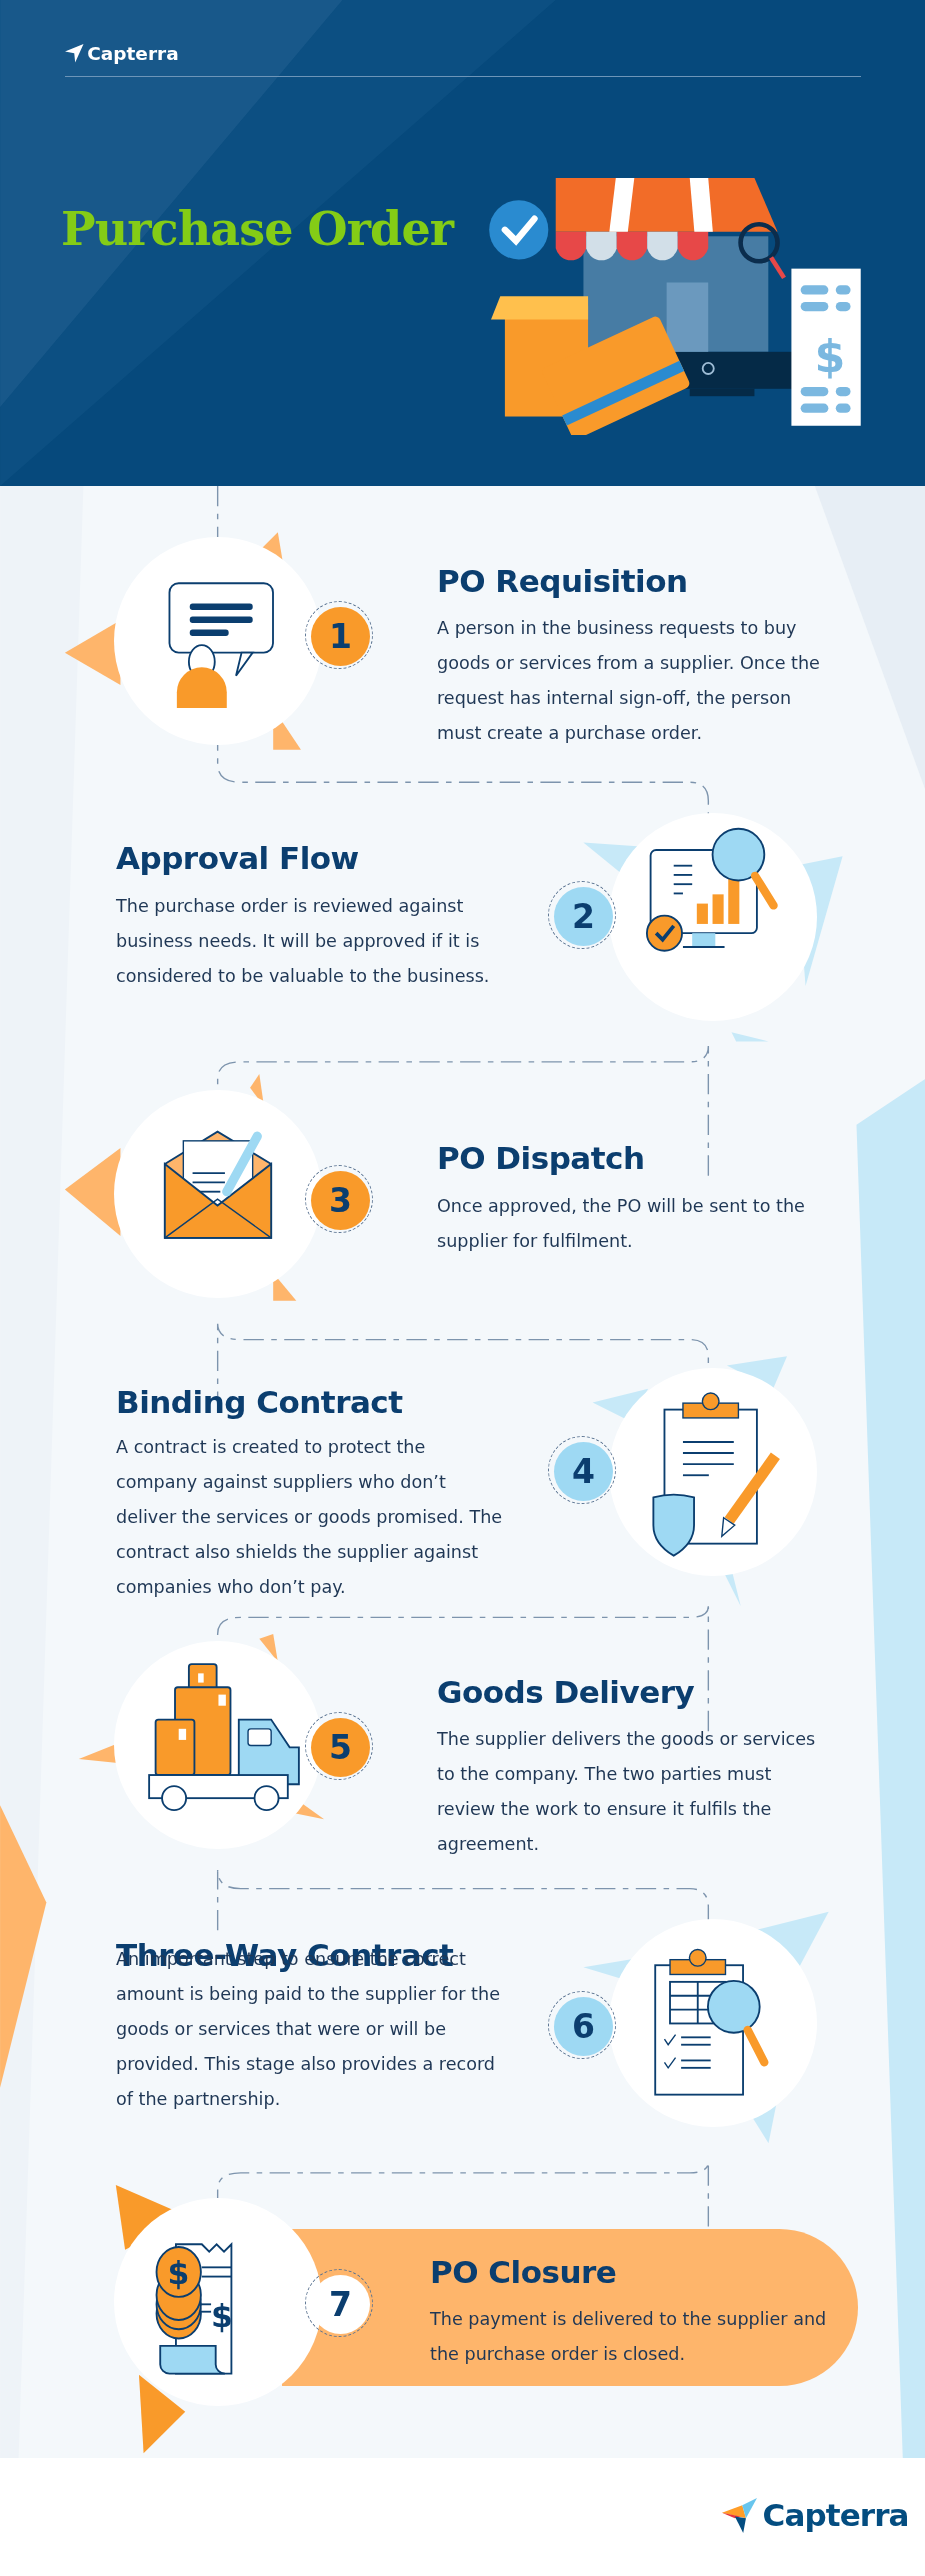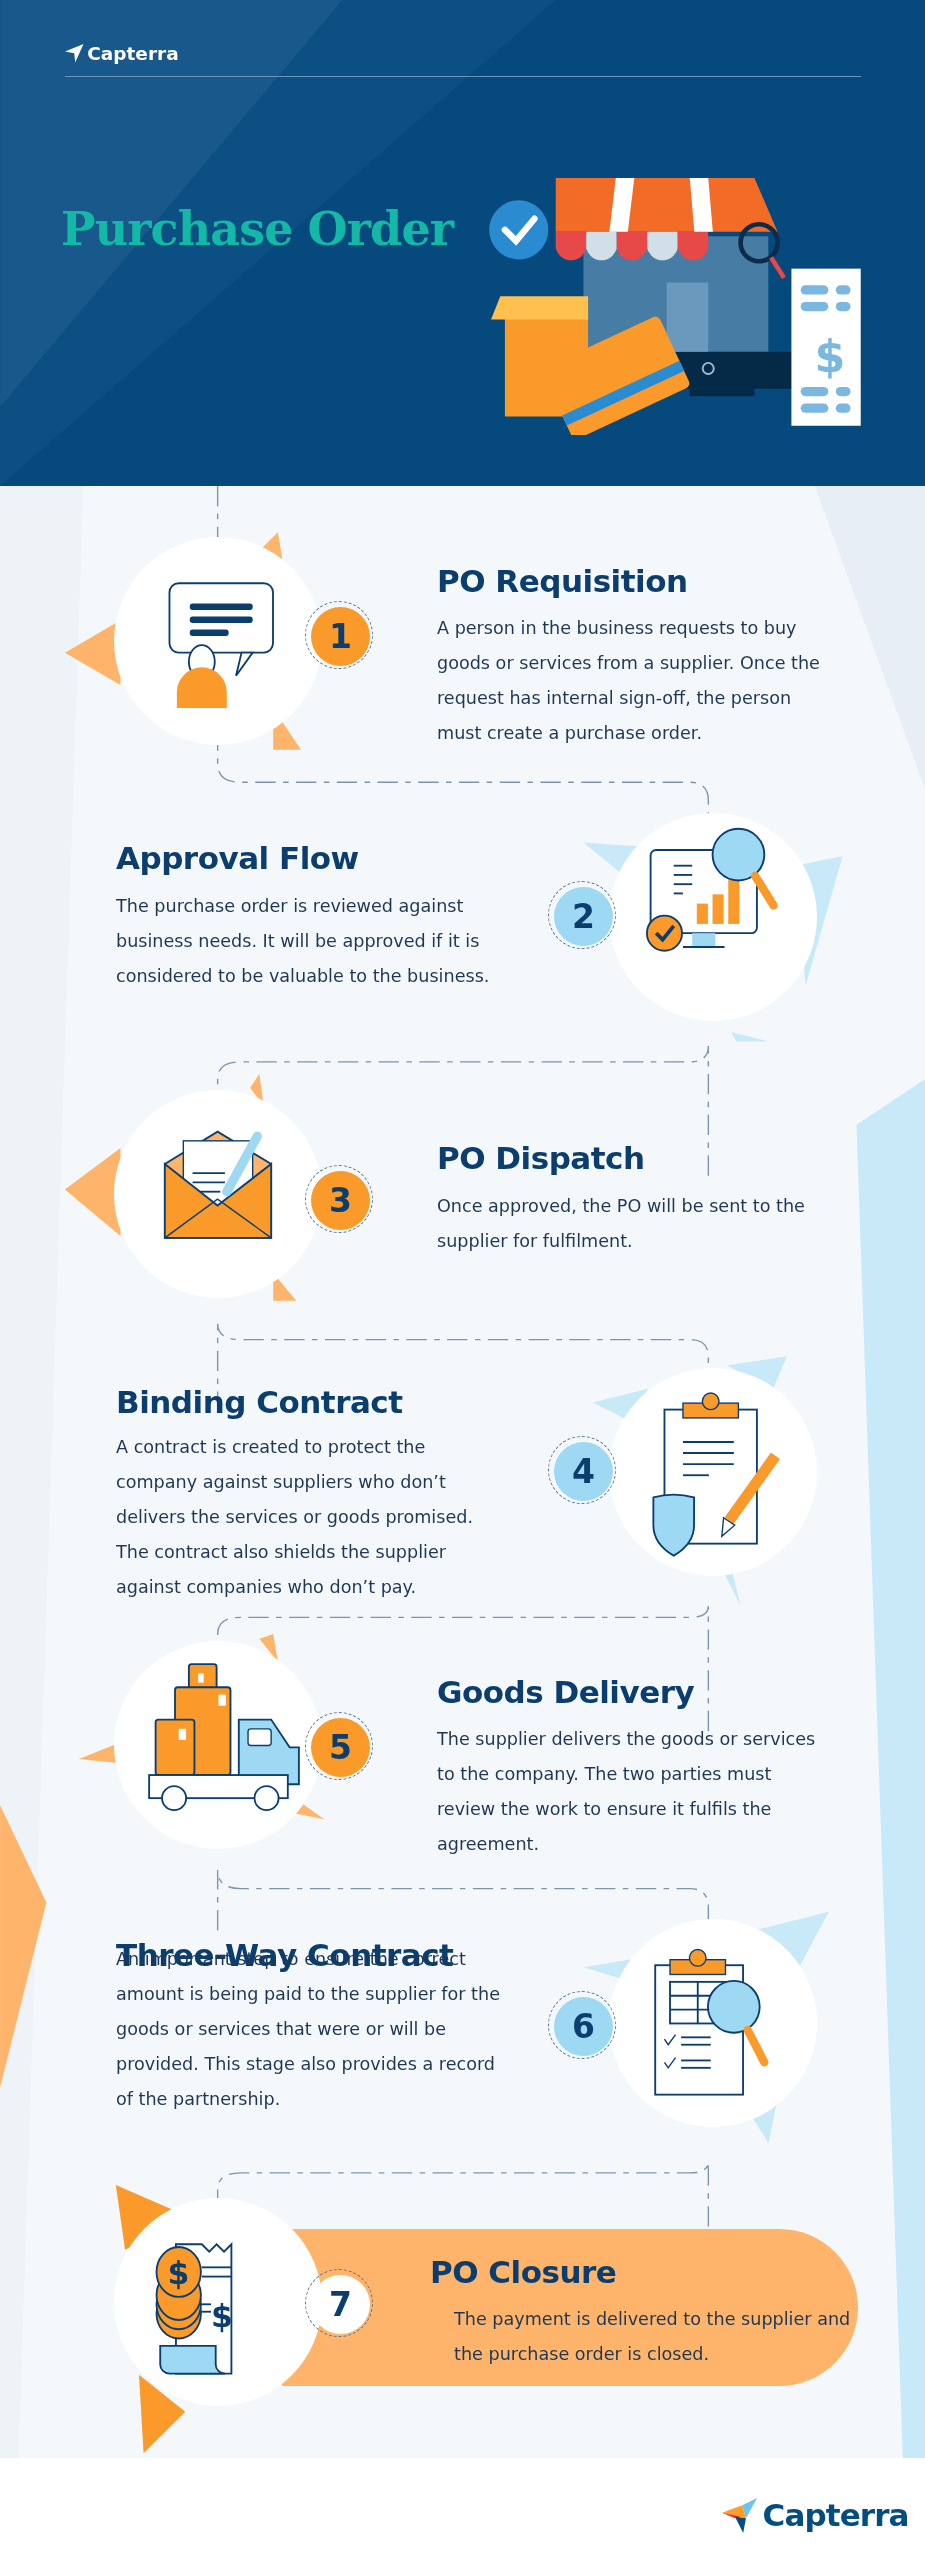--- a/index.html
+++ b/index.html
@@ -3,21 +3,21 @@
 <meta charset="utf-8">
 <style>
   html,body{margin:0;padding:0;}
   body{width:926px;height:2576px;position:relative;overflow:hidden;background:#f4f8fb;font-family:"DejaVu Sans","Liberation Sans",sans-serif;}
   .abs{position:absolute;}
   #header{left:0;top:0;width:926px;height:486px;background:#06497c;overflow:hidden;}
   #body-bg{left:0;top:486px;width:926px;height:1972px;background:#f4f8fb;overflow:hidden;}
   #footer{left:0;top:2458px;width:926px;height:118px;background:#ffffff;}
   .hdr-logo{left:65px;top:43px;color:#fff;font-size:18.5px;font-weight:bold;display:flex;align-items:center;gap:3.7px;}
   .hdr-line{left:65px;top:76px;width:796px;height:0.9px;background:#6d95b8;}
-  .title-1{left:61px;top:202px;color:#14b8a6;font-family:"DejaVu Serif","Liberation Serif",serif;font-weight:bold;font-size:46px;letter-spacing:-0.9px;}
+  .title-1{left:61px;top:202px;color:#84cc16;font-family:"DejaVu Serif","Liberation Serif",serif;font-weight:bold;font-size:46px;letter-spacing:-0.9px;}
   .title-2{left:61px;top:257px;color:#fff;font-family:"DejaVu Serif","Liberation Serif",serif;font-size:46px;font-weight:normal;letter-spacing:-0.9px;}
   .circle{width:208px;height:208px;border-radius:50%;background:#ffffff;}
   .badge{width:59px;height:59px;border-radius:50%;display:flex;align-items:center;justify-content:center;font-weight:bold;font-size:33px;color:#0b3e6f;}
   .badge::after{content:"";position:absolute;left:-5.6px;top:-5.6px;width:68px;height:68px;border-radius:50%;border:1.4px dashed #5a7391;box-sizing:border-box;}
   .badge.orange{background:#f99a2a;}
   .badge.blue{background:#9ed9f3;}
   .badge.white{background:#ffffff;}
   .step-title{color:#0b3e6f;font-weight:bold;font-size:31px;letter-spacing:-0.5px;white-space:nowrap;}
   .step-desc{color:#1f3755;font-size:17.6px;line-height:35px;width:389px;}
   .pill{left:282px;top:2229px;width:576px;height:157px;background:#feb56b;border-radius:0 79px 79px 0;}
@@ -208,21 +208,21 @@
       </g>
     <path d="M48,140 q22,-6 44,0 v30 q0,20 -22,33 q-22,-13 -22,-33z" fill="#9ed9f3" stroke="#0b3e6f" stroke-width="2"></path>
     <line x1="180" y1="95" x2="130" y2="165" stroke="#f99a2a" stroke-width="12" stroke-linecap="butt"></line>
     <polygon points="124,162 136,170 122,182" fill="#fff" stroke="#0b3e6f" stroke-width="1.5"></polygon>
   </svg>
 </div>
 <div class="abs badge blue" style="left:554px;top:1442px">
     <span>4</span>
   </div>
 <div class="abs step-title" style="left:116px;top:1384px">Binding Contract</div>
-<div class="abs step-desc" style="left:116px;top:1430px">A contract is created to protect the company against suppliers who don’t delivers the services or goods promised. The contract also shields the supplier against companies who don’t pay.</div>
+<div class="abs step-desc" style="left:116px;top:1430px">A contract is created to protect the company against suppliers who don’t deliver the services or goods promised. The contract also shields the supplier against companies who don’t pay.</div>
 
 <div class="abs circle" style="left:114px;top:1641px">
   <svg width="208" height="208" viewBox="0 0 225 225">
     <rect x="81" y="25" width="30" height="55" rx="3" fill="#f99a2a" stroke="#0b3e6f" stroke-width="2"></rect>
     <rect x="66" y="50" width="60" height="95" rx="3" fill="#f99a2a" stroke="#0b3e6f" stroke-width="2"></rect>
     <rect x="45" y="85" width="42" height="60" rx="3" fill="#f99a2a" stroke="#0b3e6f" stroke-width="2"></rect>
     <rect x="91" y="35" width="6" height="10" fill="#fff"></rect>
       <rect x="113" y="58" width="8" height="12" fill="#fff"></rect>
       <rect x="70" y="95" width="8" height="12" fill="#fff"></rect>
     <path d="M135,85 h35 l20,30 h10 v40 h-65z" fill="#9ed9f3" stroke="#0b3e6f" stroke-width="2"></path>
@@ -280,21 +280,21 @@
     <ellipse cx="70" cy="115" rx="24" ry="27" fill="#f99a2a" stroke="#0b3e6f" stroke-width="2"></ellipse>
     <ellipse cx="70" cy="105" rx="24" ry="27" fill="#f99a2a" stroke="#0b3e6f" stroke-width="2"></ellipse>
     <ellipse cx="70" cy="80" rx="24" ry="27" fill="#f99a2a" stroke="#0b3e6f" stroke-width="2"></ellipse>
     <text x="58" y="93" font-size="34" font-weight="bold" fill="#0b3e6f" font-family="DejaVu Sans, sans-serif">$</text>
   </svg>
 </div>
 <div class="abs badge white" style="left:311px;top:2275px">
     <span>7</span>
   </div>
 <div class="abs step-title" style="left:430px;top:2254px">PO Closure</div>
-<div class="abs step-desc" style="left:454px;top:2302px;width:407px">The payment is delivered to the supplier and the purchase order is closed.</div>
+<div class="abs step-desc" style="left:430px;top:2302px;width:407px">The payment is delivered to the supplier and the purchase order is closed.</div>
 
 <div id="footer" class="abs">
   <div class="abs" style="left:722px;top:39px;display:flex;align-items:center;gap:5.6px">
     <svg width="35" height="35" viewBox="0 0 38 38">
       <polygon points="0,16 22,8 26,22" fill="#ff9d28"></polygon>
       <polygon points="0,16 14,22 20,20" fill="#e7343f"></polygon>
       <polygon points="22,8 38,0 26,22" fill="#68c5ed"></polygon>
       <polygon points="14,20 26,22 23,38" fill="#044d80"></polygon>
     </svg>
     <span style="color:#044d80;font-size:31px;font-weight:bold;letter-spacing:-0.9px">Capterra</span>

